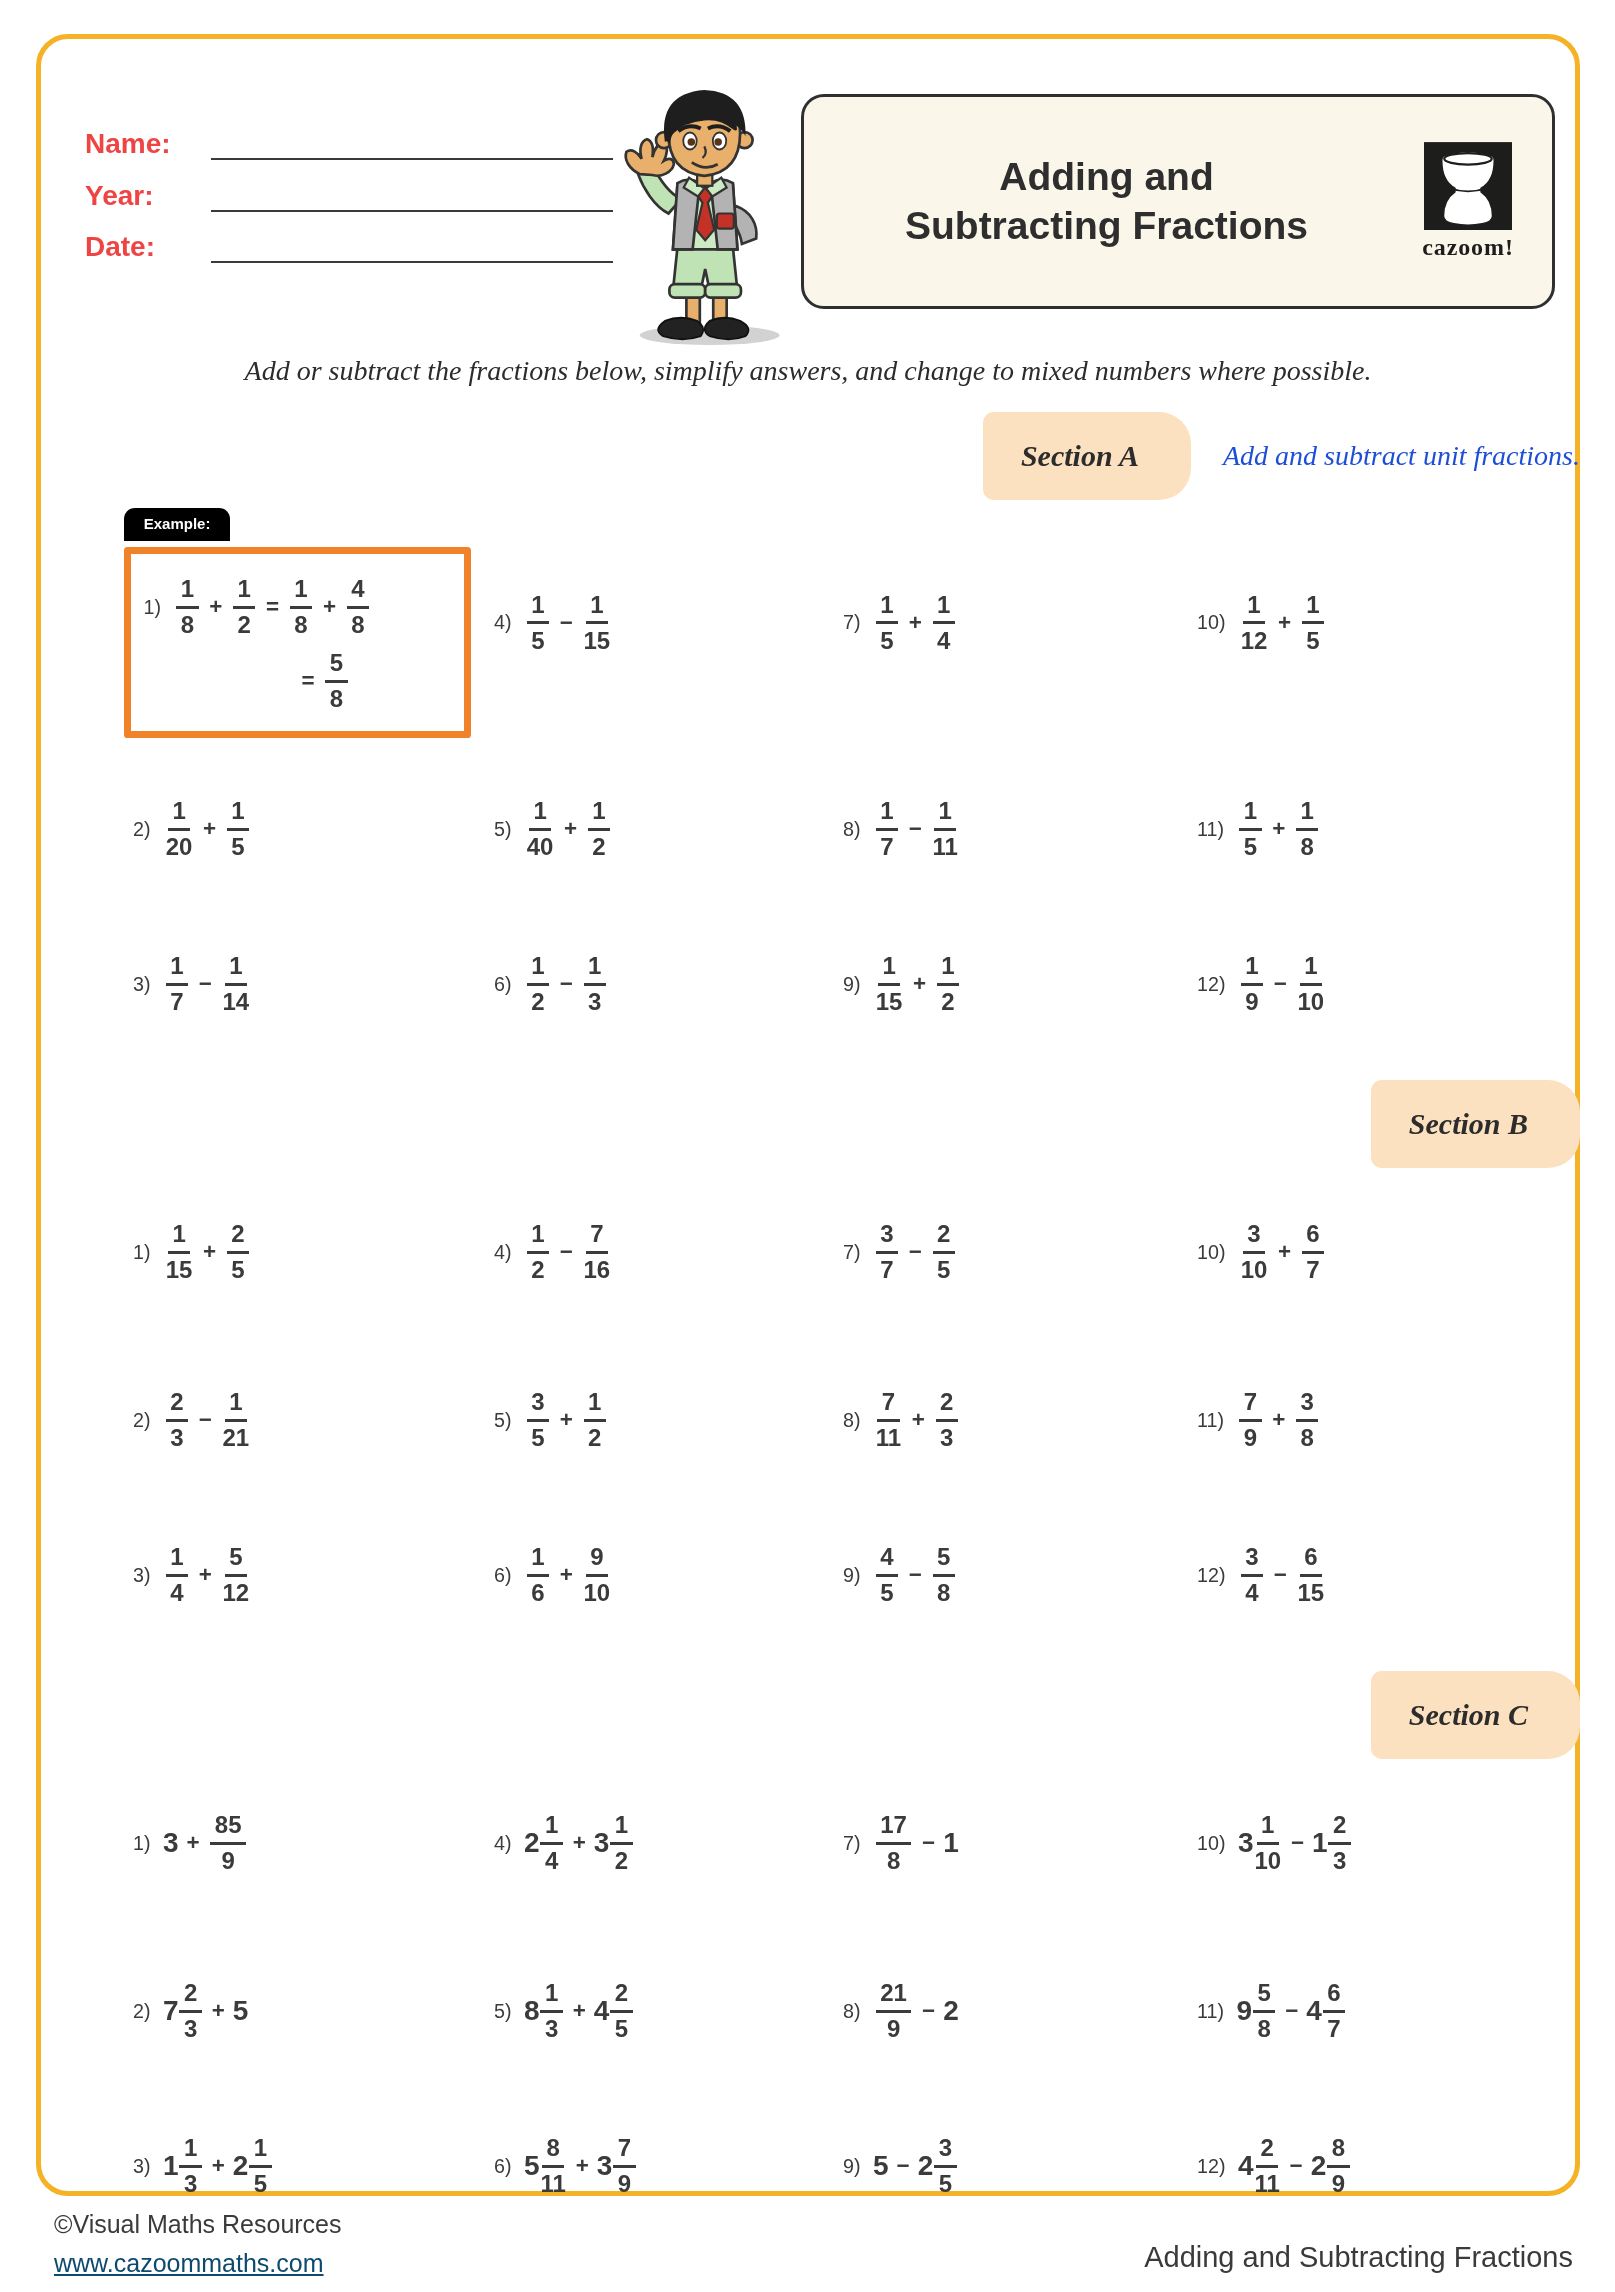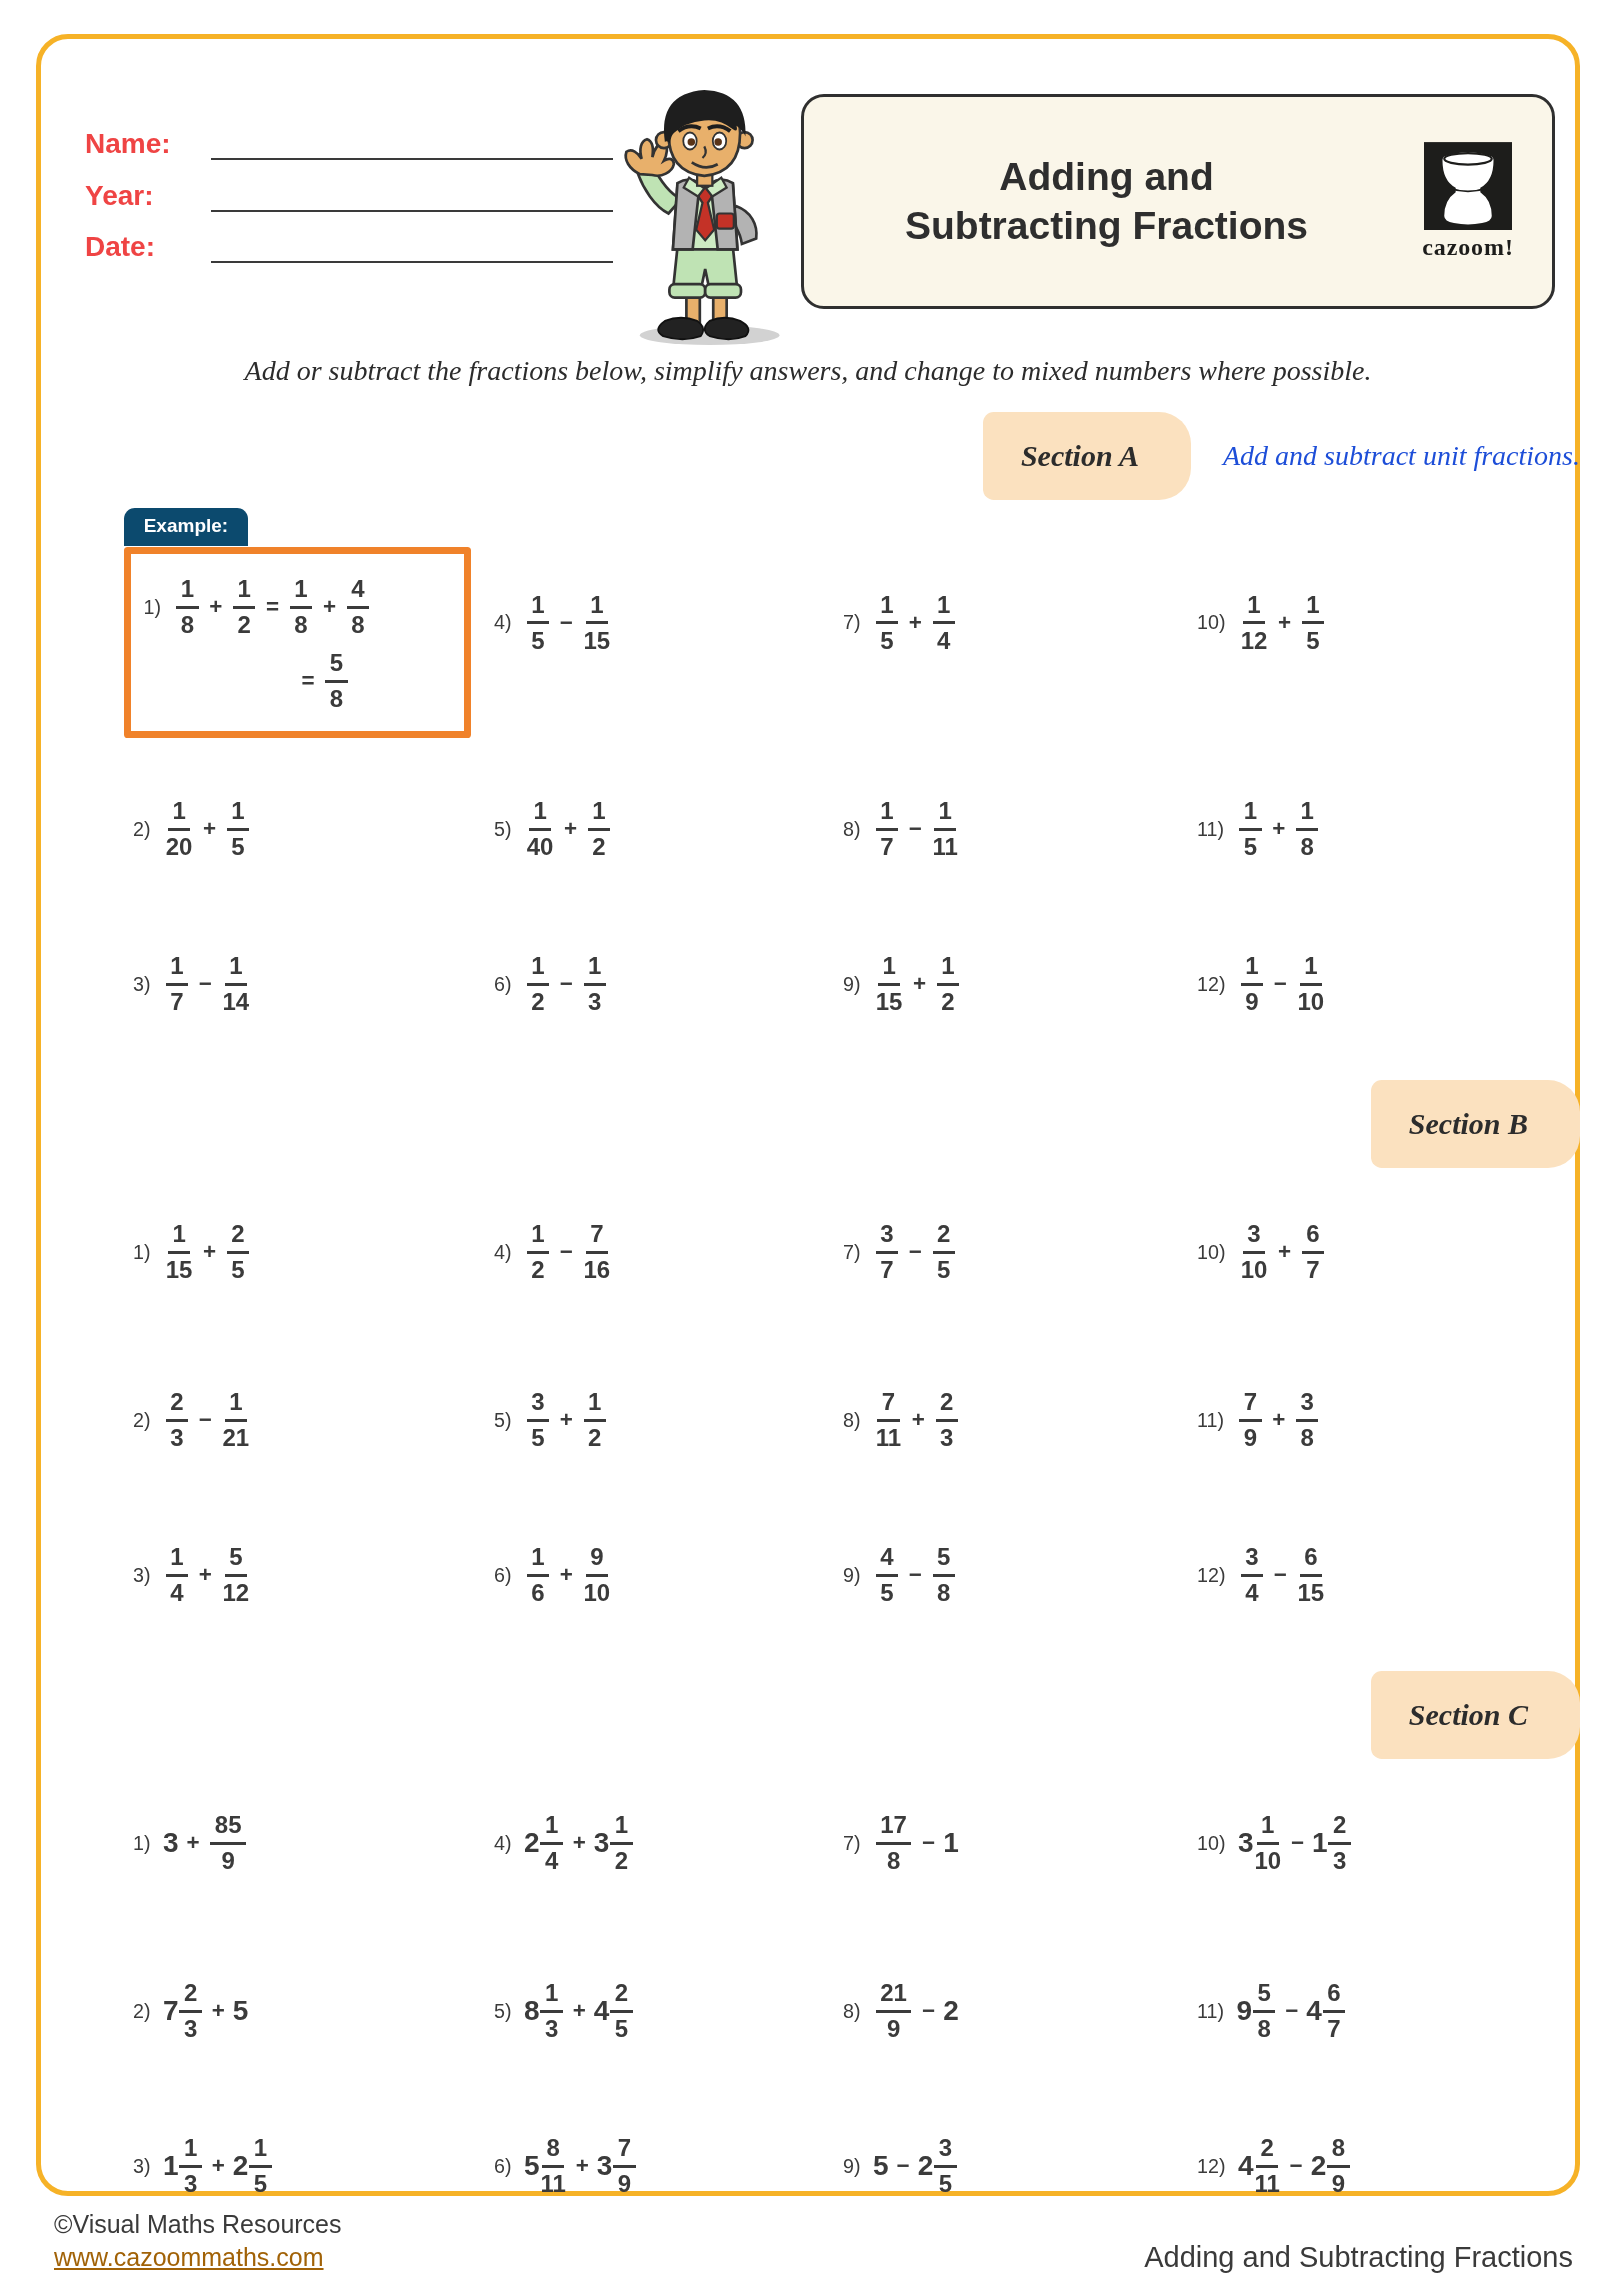--- a/index.html
+++ b/index.html
@@ -48,31 +48,31 @@
           margin:0 2.7px; }
   .fnum { font-size:24px; font-weight:bold; padding:0 4.5px 4.5px; border-bottom:3.6px solid #3b3b3b; }
   .fden { font-size:24px; font-weight:bold; padding-top:4.5px; }
   .op   { font-size:22.4px; font-weight:bold; margin:0 8px; }
   .whole{ font-size:28px; font-weight:bold; }
   .mixed{ display:inline-flex; align-items:center; }
   .mixed .frac { margin:0 1.8px 0 0.9px; }
 
   
   .example-wrap { position:relative; margin:47px 0 7.2px -9px; width:347px; }
-  .example-tab { position:absolute; top:-39px; left:0; background:#0c4a6e; color:#fff;
-                 font-size:19px; font-weight:bold; padding:7.2px 19.7px 9px;
+  .example-tab { position:absolute; top:-39px; left:0; background:#000000; color:#fff;
+                 font-size:15px; font-weight:bold; padding:7.2px 19.7px 9px;
                  border-radius:10.7px 10.7px 0 0; }
   .example-box { border:7.2px solid #F0822A; border-radius:3.6px; background:#fff;
                  padding:23px 10.7px 19.7px 12.5px; }
   .example-line { display:flex; align-items:center; color:#3b3b3b; }
   .example-line.second { margin-left:150px; margin-top:14.3px; }
 
   
   .footer-left { position:absolute; left:54px; top:2210px; font-size:25px; color:#3a3a3a; }
-  .footer-left a { color:#a16207; text-decoration:underline; font-size:25px; display:inline-block; margin-top:4px; }
+  .footer-left a { color:#0c4a6e; text-decoration:underline; font-size:25px; display:inline-block; margin-top:10px; }
   .footer-right { position:absolute; right:43px; top:2241px; font-size:29px; color:#3a3a3a; }
 </style>
 </head>
 <body>
 
 <div class="page">
   <div class="frame"></div>
   <div class="content">
 
     <div class="header">

